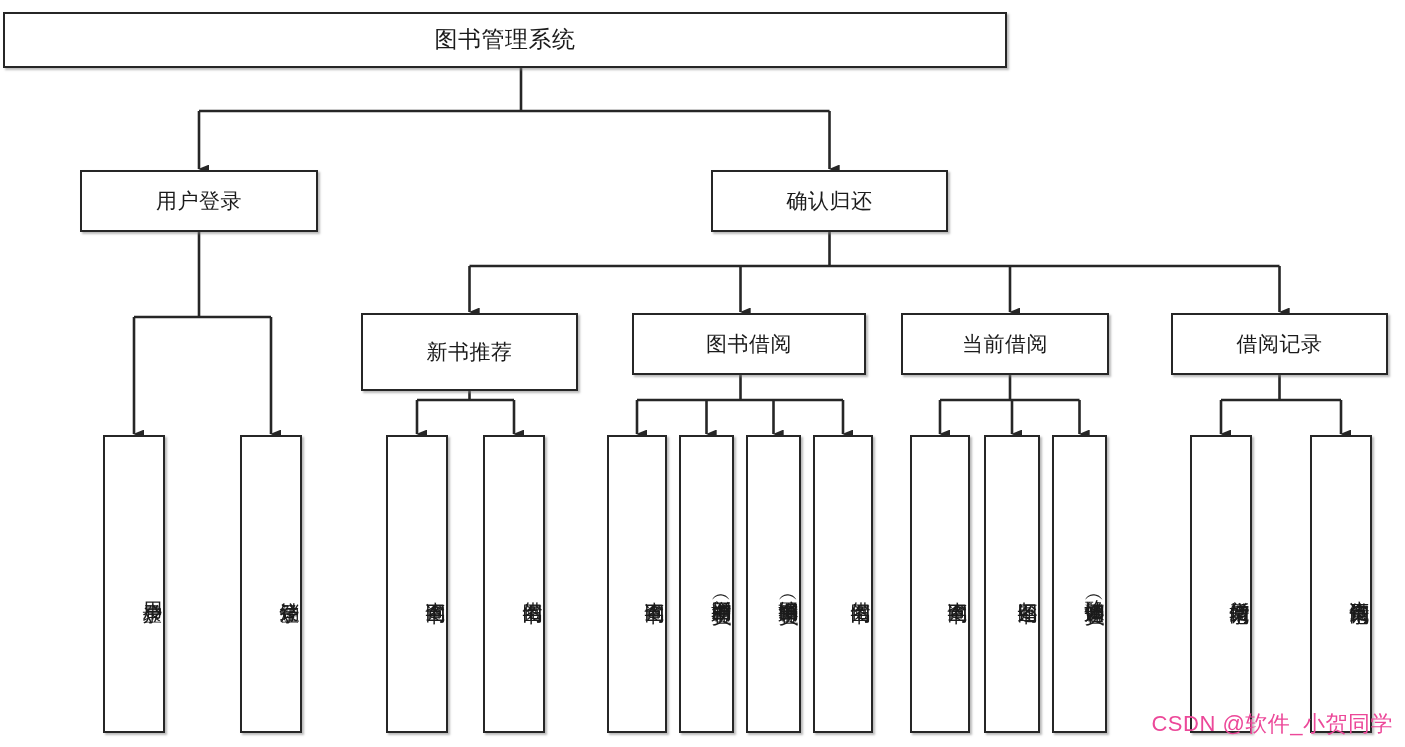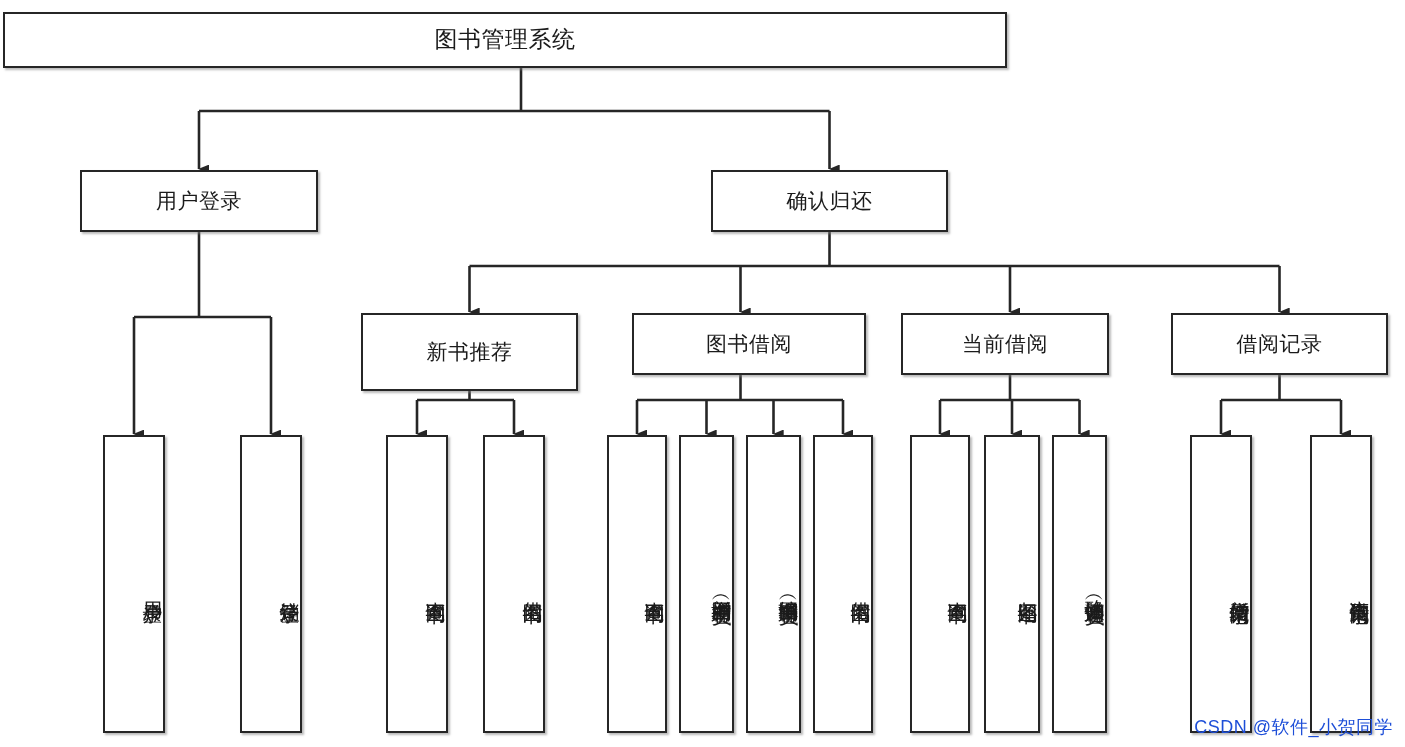--- a/index.html
+++ b/index.html
@@ -72,22 +72,22 @@
     left: 0;
     top: 0;
     width: 1405px;
     height: 747px;
     pointer-events: none;
   }
   #watermark {
     position: absolute;
     right: 12px;
     bottom: 8px;
-    font-size: 18px;
-    color: #1d4ed8;
+    font-size: 22px;
+    color: #ec4899;
     letter-spacing: 0.5px;
     white-space: nowrap;
     user-select: none;
   }
 </style>
 </head>
 <body>
 
 <div id="diagram-root">
   <svg id="connector-layer" viewBox="0 0 1405 747" width="1405" height="747" xmlns="http://www.w3.org/2000/svg">

